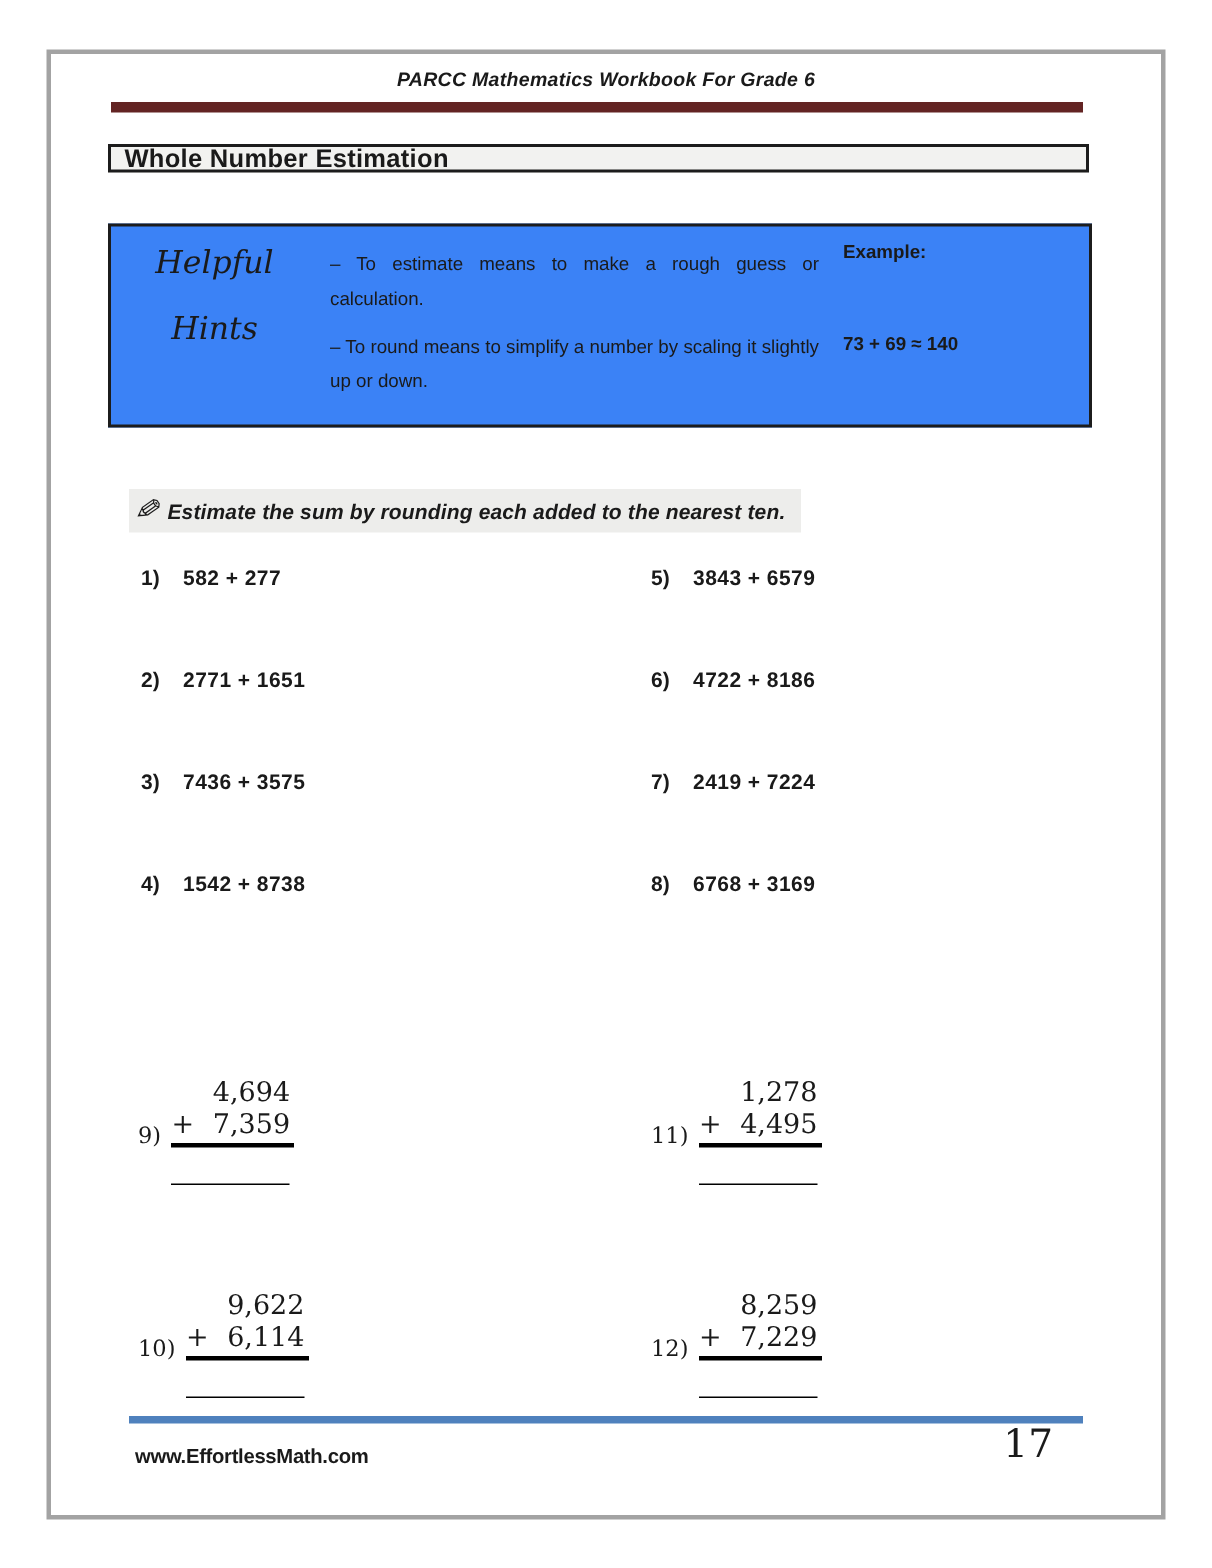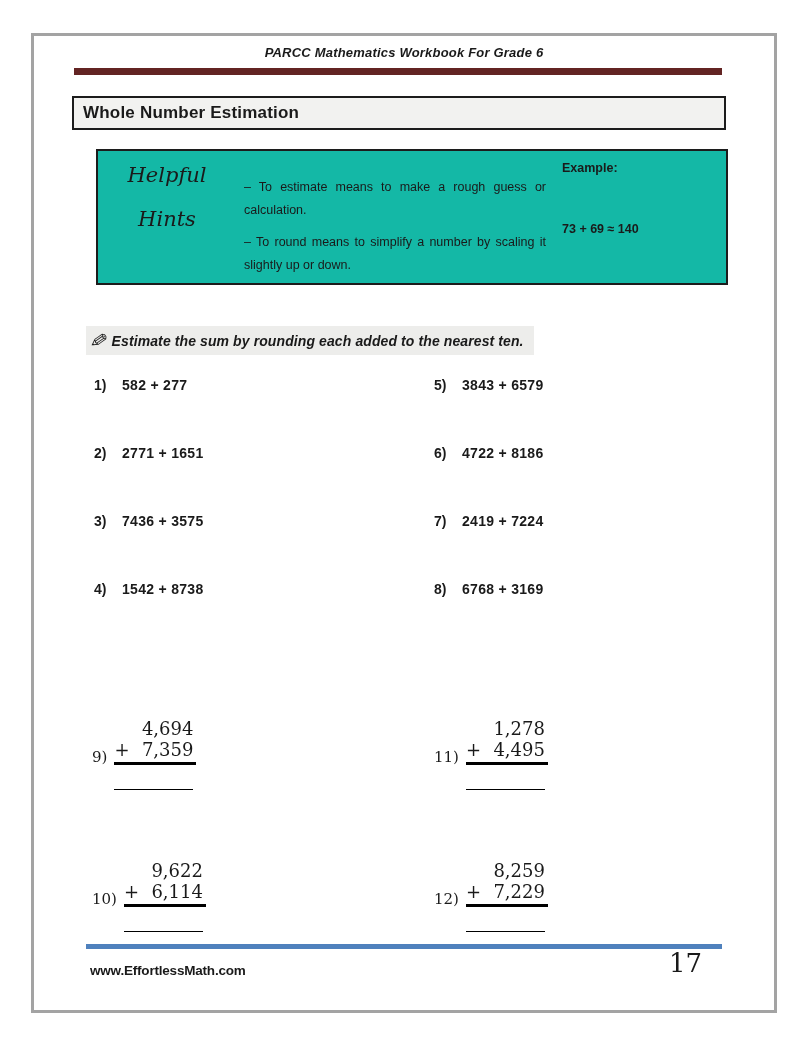--- a/index.html
+++ b/index.html
@@ -23,47 +23,46 @@
     font-size: 13px; font-weight: bold; font-style: italic;
     letter-spacing: 0.2px;
   }
   .maroon-bar {
     position: absolute; top: 32px; left: 40px; right: 52px;
     height: 7px; background: #632423;
   }
   
   .title-box {
     position: absolute; top: 60px; left: 38px; right: 48px;
-    height: 34px;
+    height: 19px;
     border: 2px solid #1c1c1c;
     background: #f2f2f0;
     display: flex; align-items: center;
     padding-left: 9px;
   }
   .title-box span { font-size: 17px; font-weight: bold; letter-spacing: 0.2px; }
   
   .hints-box {
     position: absolute; top: 113px; left: 38px; right: 46px;
     height: 136px;
     border: 2px solid #1c1c1c;
-    background: #14b8a6;
+    background: #3b82f6;
     display: flex;
-    margin-left: 24px;
   }
   .hints-label {
     width: 138px; flex: none;
     text-align: center;
     font-family: "DejaVu Serif", serif;
     font-style: italic; font-size: 21px;
     padding-top: 12px;
   }
   .hints-label .hl2 { margin-top: 20px; }
   .hints-text {
     flex: 1;
-    padding: 25px 14px 0 8px;
+    padding: 14px 14px 0 8px;
     font-size: 12.5px; line-height: 1.85;
     text-align: justify;
   }
   .hints-text p + p { margin-top: 9px; }
   .hints-example {
     width: 166px; flex: none;
     padding: 10px 6px 0 2px;
     font-size: 12.5px;
   }
   .hints-example .ex-label { font-weight: bold; }

